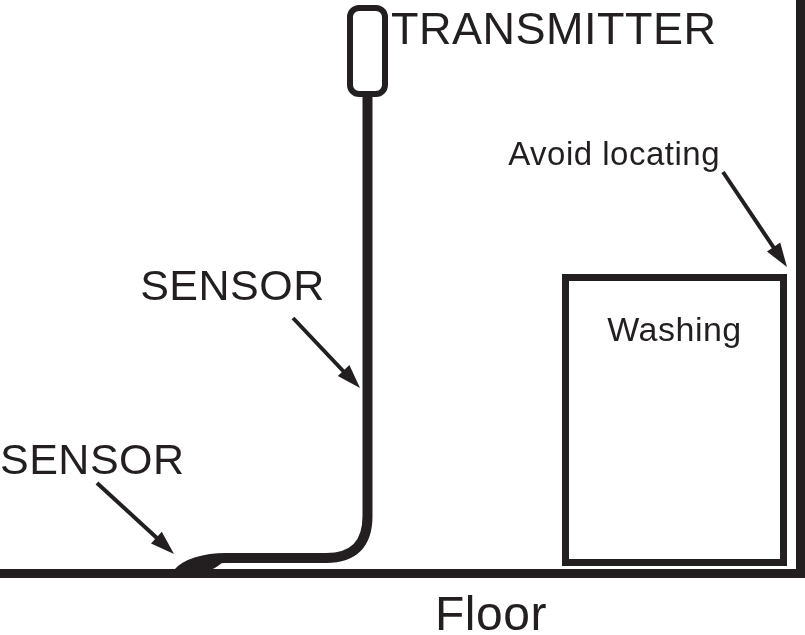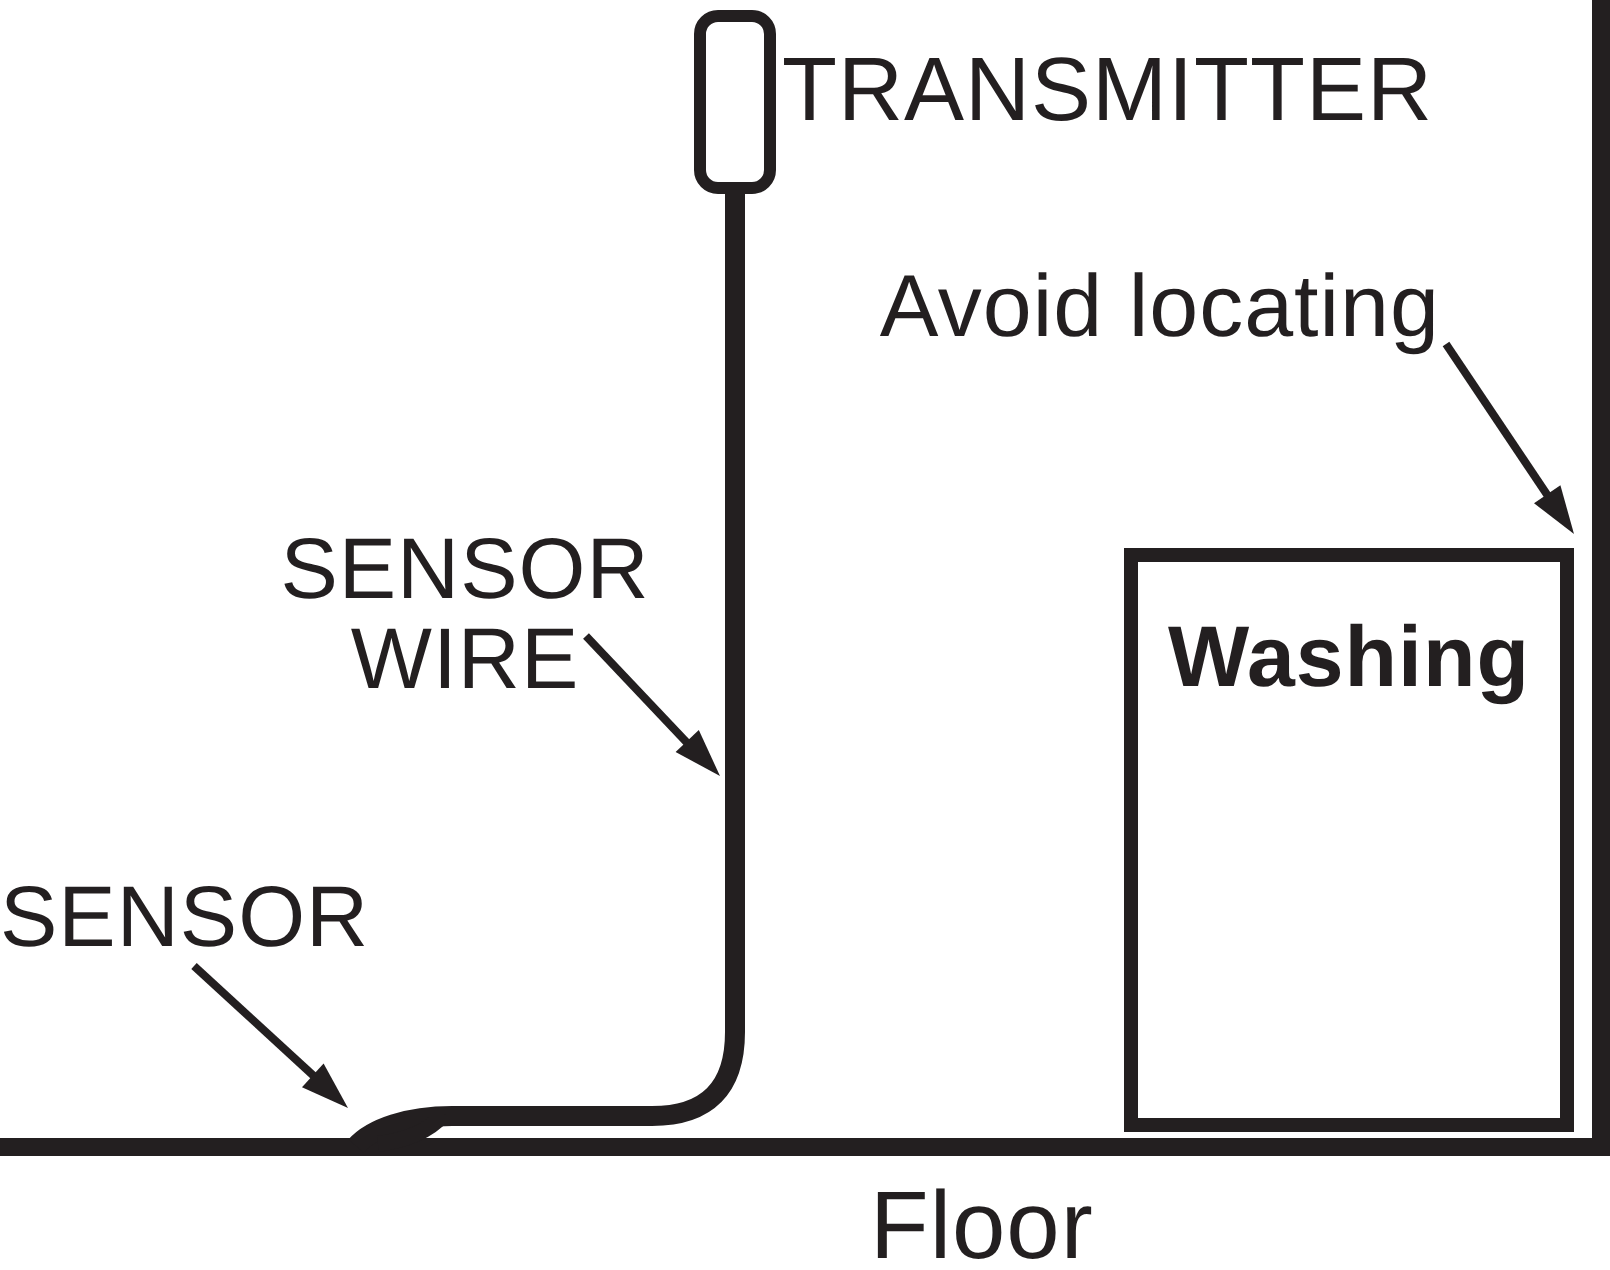--- a/index.html
+++ b/index.html
@@ -27,26 +27,25 @@
     position: absolute;
     color: #231f20;
     white-space: nowrap;
     letter-spacing: 0.5px;
   }
   .lbl-transmitter {
     left: 391px;
     top: 5px;
     font-size: 45px;
     line-height: 47px;
-    margin-top: 16px;
   }
   .lbl-warning {
     right: 85px;
     top: 132px;
-    font-size: 44px;
+    font-size: 33px;
     line-height: 43px;
     text-align: center;
   }
   .lbl-sensor-wire {
     left: 120px;
     top: 263px;
     width: 225px;
     font-size: 43px;
     line-height: 45px;
     text-align: center;
@@ -54,24 +53,23 @@
   .lbl-sensor {
     left: 0px;
     top: 437px;
     font-size: 43px;
     line-height: 45px;
   }
   .lbl-washing {
     left: 565px;
     top: 308px;
     width: 219px;
-    font-size: 43px;
+    font-size: 34px;
     line-height: 43.5px;
     text-align: center;
-    font-weight: bold;
   }
   .lbl-floor {
     left: 435px;
     top: 589px;
     font-size: 48px;
     line-height: 50px;
   }
 </style>
 </head>
 <body>
@@ -109,21 +107,20 @@
   </svg>
 
   <div class="label lbl-transmitter">TRANSMITTER</div>
 
   <div class="label lbl-warning">
     <div>Avoid locating</div>
   </div>
 
   <div class="label lbl-sensor-wire">
     <div>SENSOR</div>
-    <div>WIRE</div>
   </div>
 
   <div class="label lbl-sensor">SENSOR</div>
 
   <div class="label lbl-washing">
     <div>Washing</div>
   </div>
 
   <div class="label lbl-floor">Floor</div>
 

